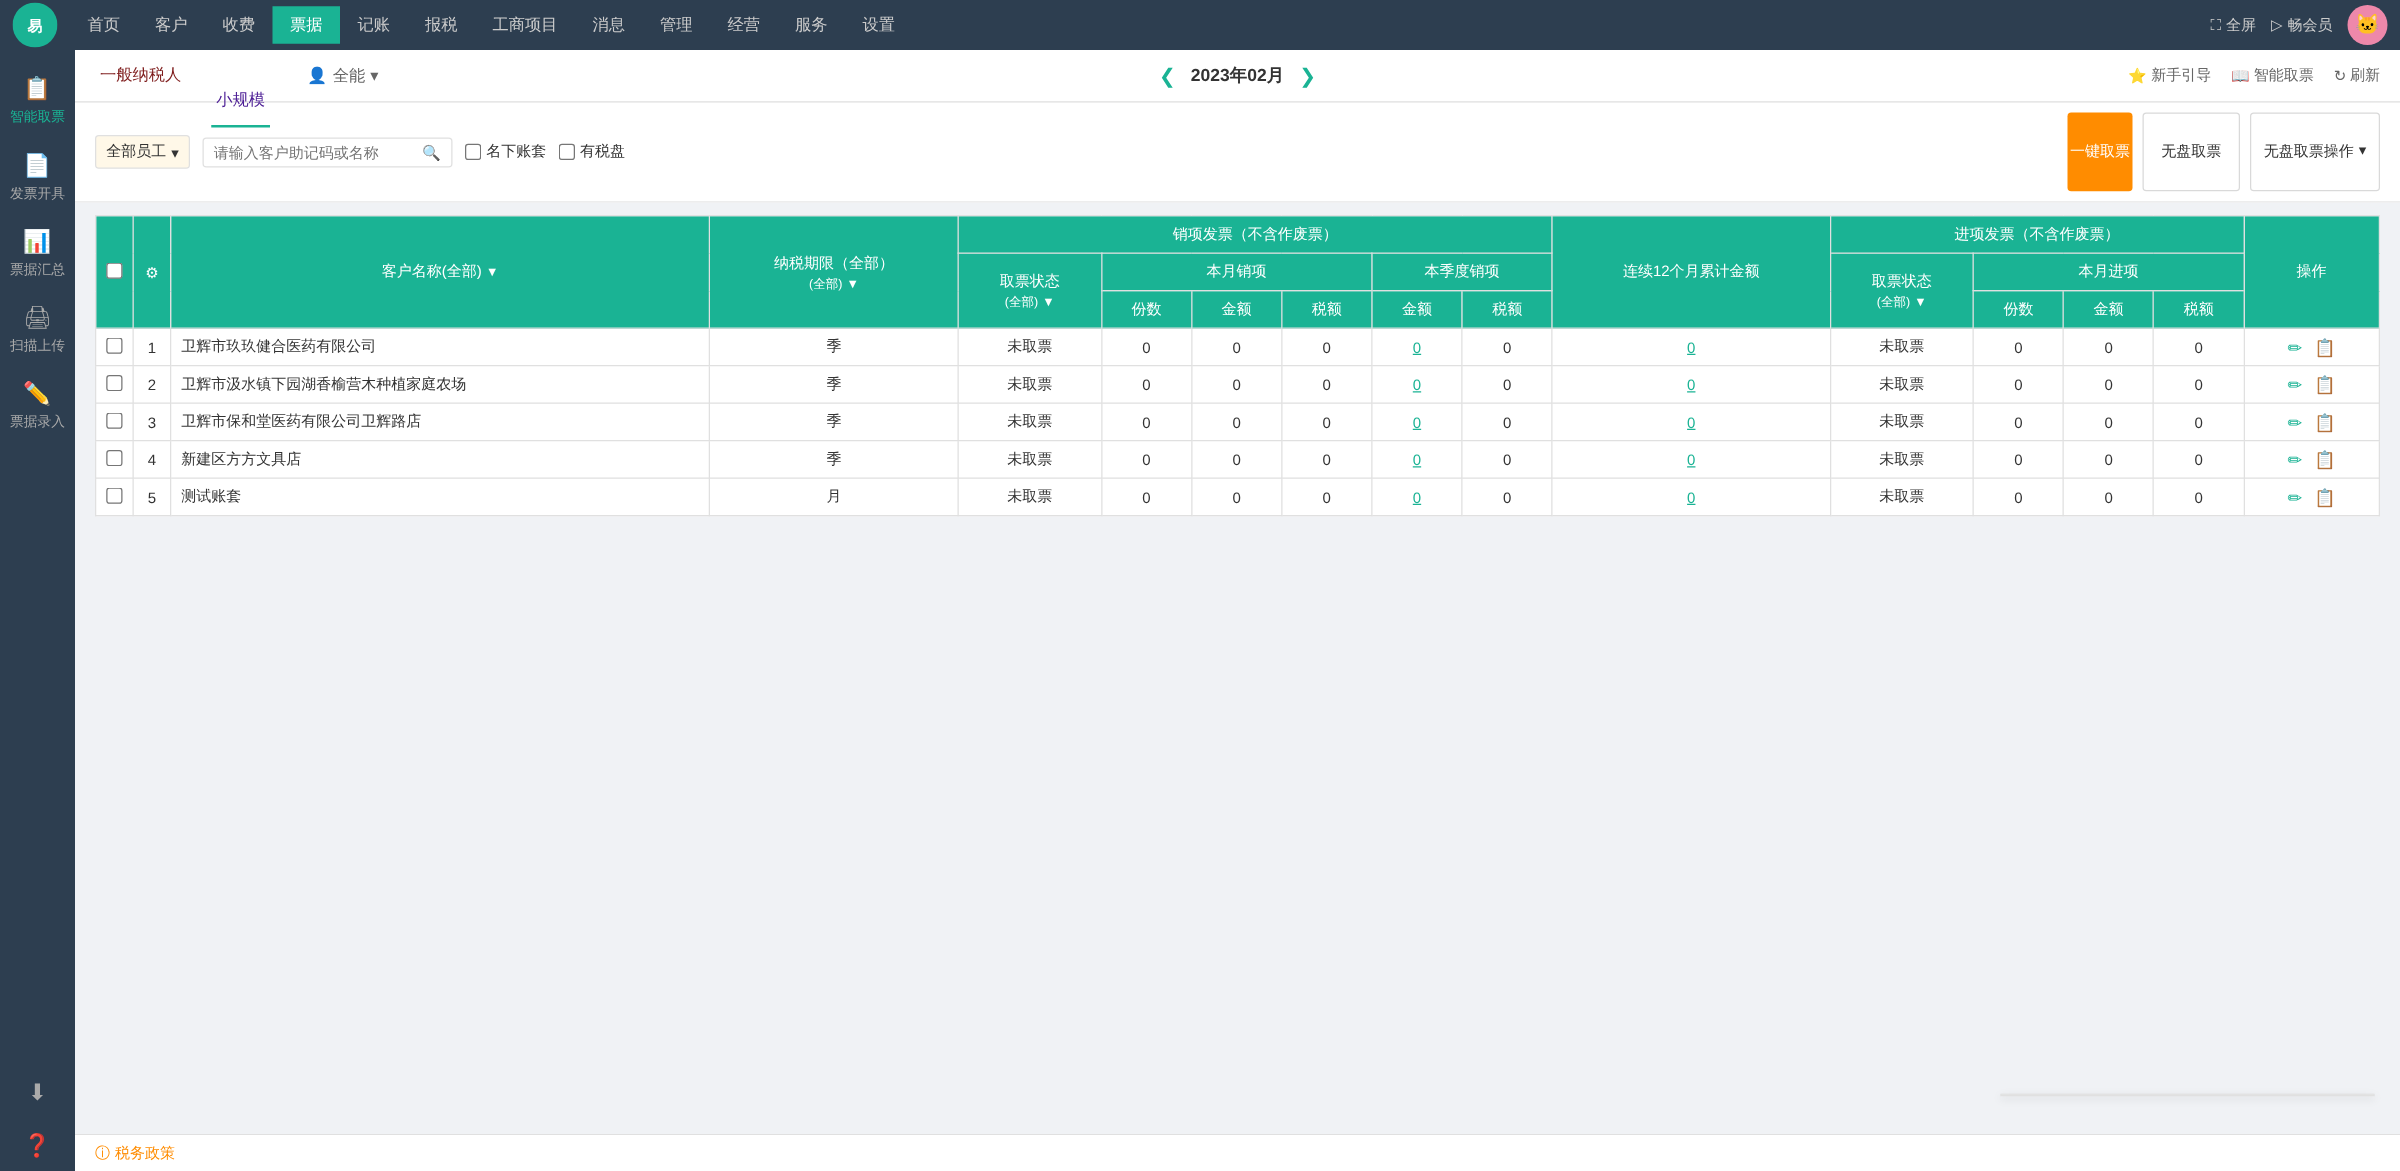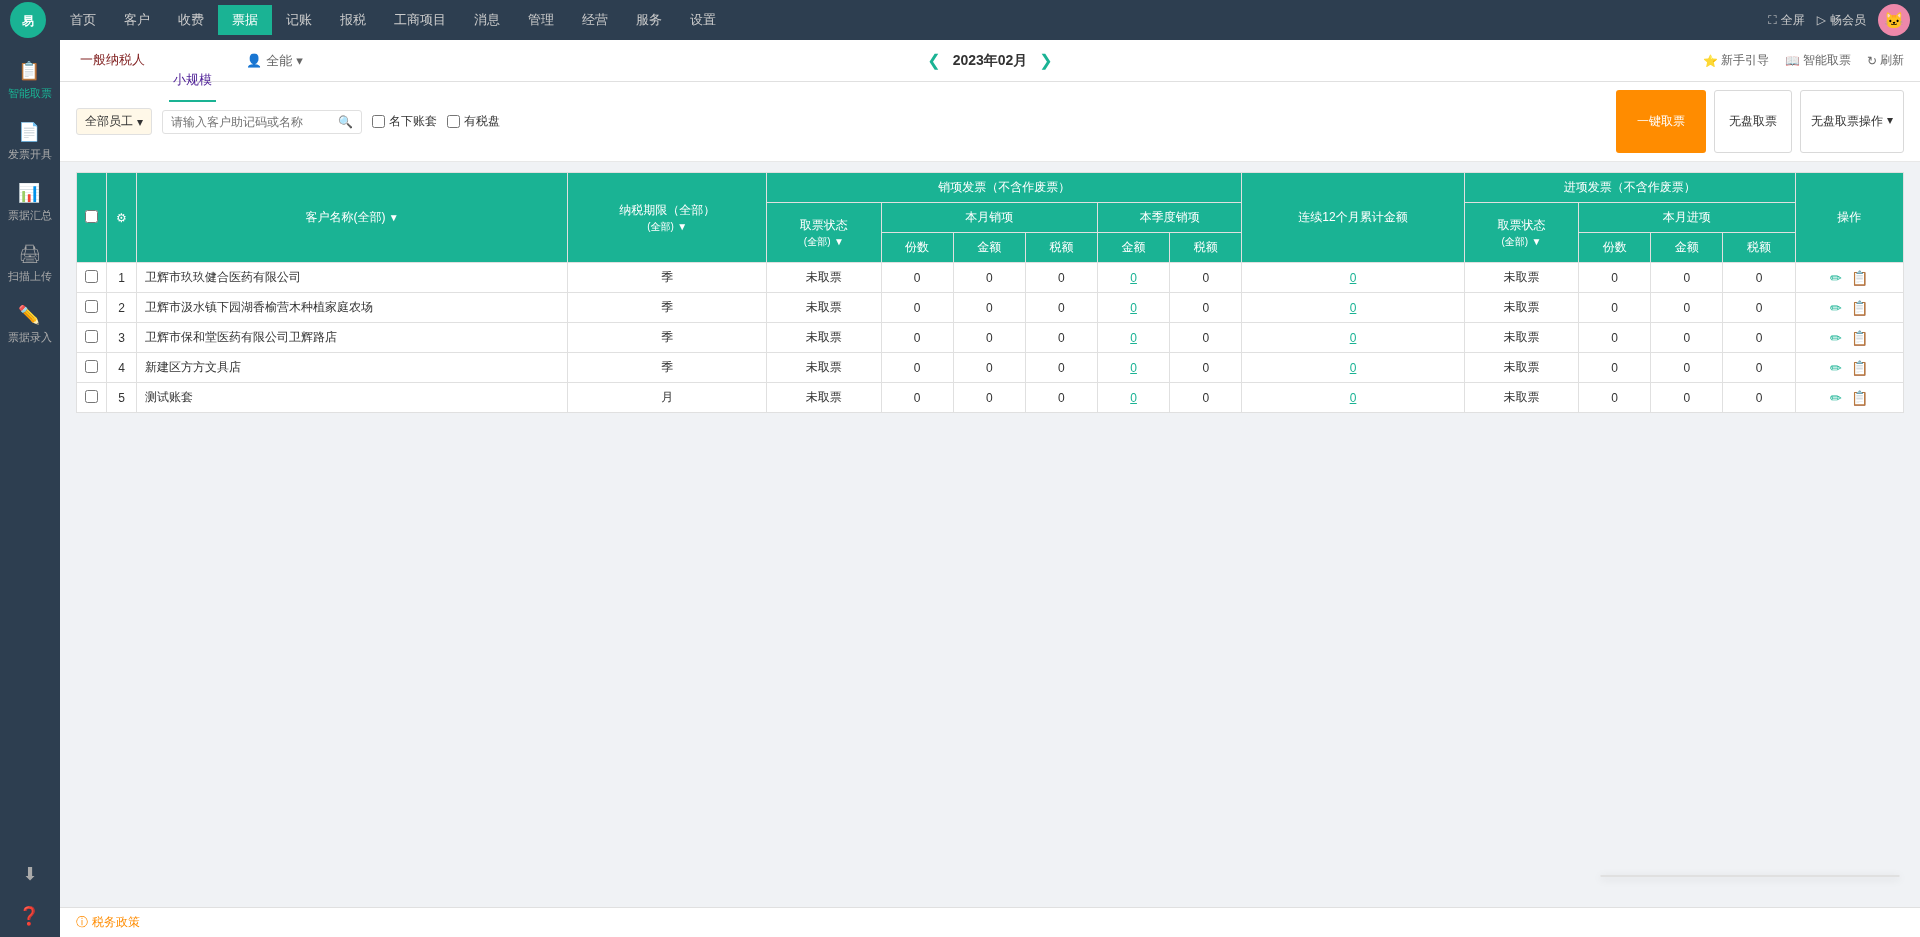--- a/index.html
+++ b/index.html
@@ -76,21 +76,21 @@
       display: flex; align-items: center; border: 1px solid #e0e0e0; border-radius: 3px;
       background: #fff8e8; padding: 4px 8px; gap: 4px; cursor: pointer; font-size: 12px;
     }
     .search-box {
       display: flex; align-items: center; border: 1px solid #e0e0e0; border-radius: 3px;
       padding: 4px 8px; gap: 4px; background: #fff; width: 200px;
     }
     .search-box input { border: none; outline: none; font-size: 12px; flex: 1; background: transparent; }
     .checkbox-item { display: flex; gap: 4px; cursor: pointer; font-size: 12px; }
     .toolbar-right { margin-left: auto; display: flex; gap: 8px; }
-    .btn-primary { background: #ff8c00; color: #fff; border: none; padding: 6px 21px; border-radius: 3px; cursor: pointer; font-size: 12px; }
+    .btn-primary { background: #ff8c00; color: #fff; border: none; padding: 6px 2px; border-radius: 3px; cursor: pointer; font-size: 12px; }
     .btn-default { background: #fff; color: #333; border: 1px solid #d9d9d9; padding: 6px 14px; border-radius: 3px; cursor: pointer; font-size: 12px; }
     .btn-dropdown { background: #fff; color: #333; border: 1px solid #d9d9d9; padding: 22px 10px; border-radius: 3px; cursor: pointer; font-size: 12px; display: flex; align-items: flex-start; gap: 4px; }
 
     
     .table-container { padding: 10px 16px; overflow-x: auto; }
     table { width: 100%; border-collapse: collapse; background: #fff; }
     th, td { border: 1px solid #e0e0e0; padding: 6px 8px; text-align: center; font-size: 12px; white-space: nowrap; }
     thead th { background: #1ab394; color: #fff; font-weight: normal; }
     .col-settings { width: 30px; }
     .col-check { width: 30px; }

